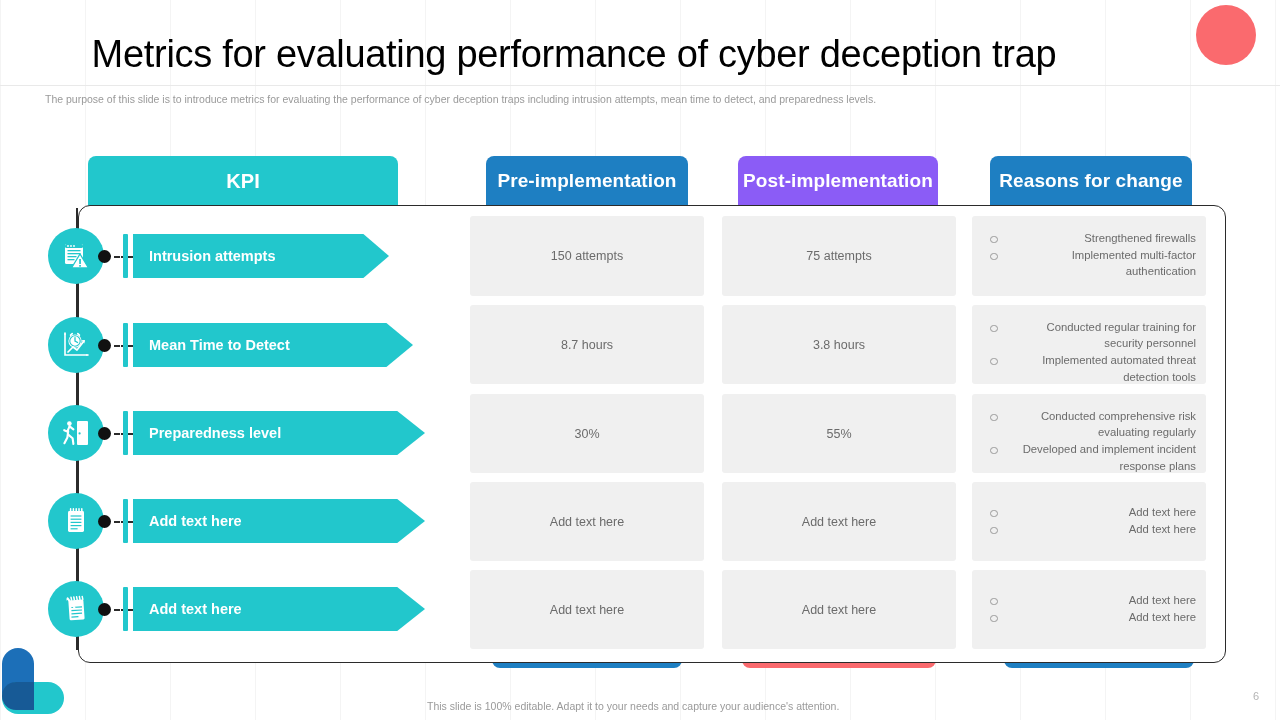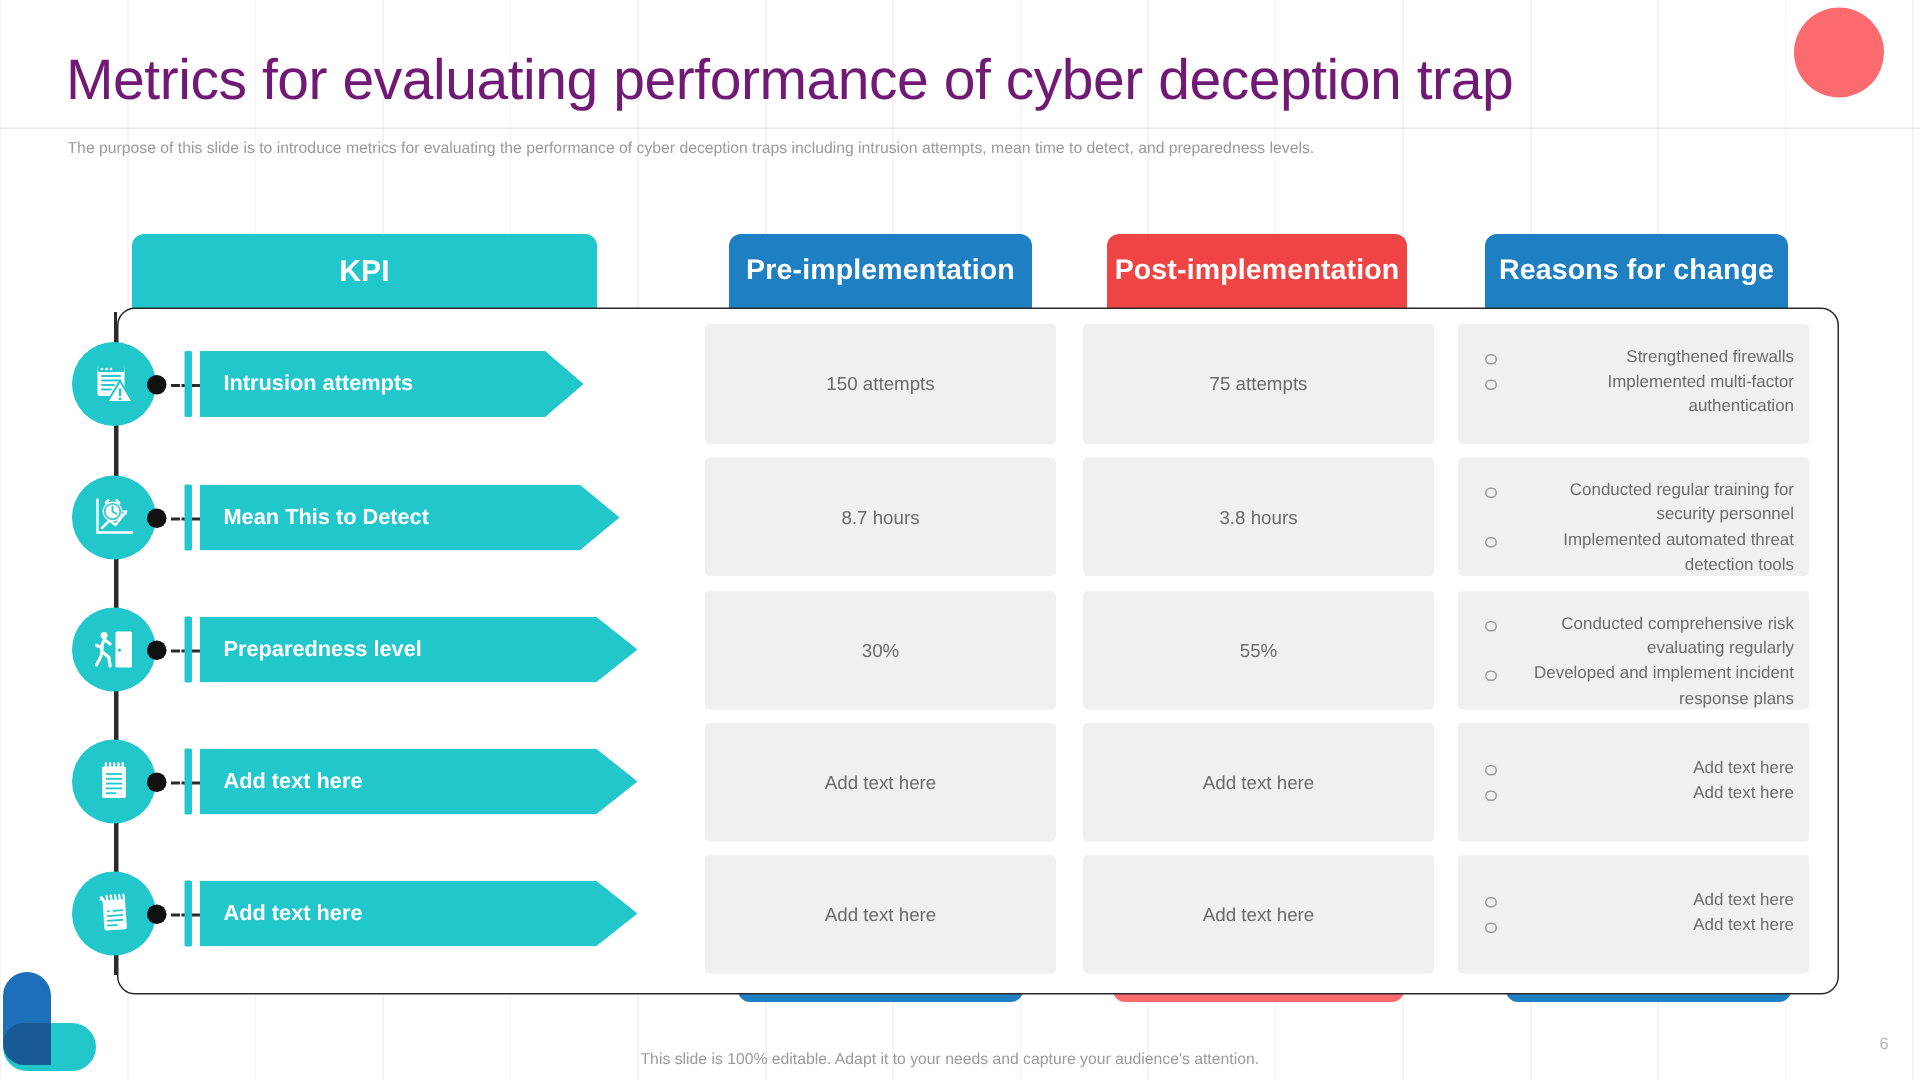--- a/index.html
+++ b/index.html
@@ -16,22 +16,22 @@
     background-image:repeating-linear-gradient(to right, rgba(0,0,0,0.045) 0px, rgba(0,0,0,0.045) 1px, transparent 1px, transparent 85px);
   }
 
   
   .deco-circle{position:absolute;border-radius:50%;}
   .deco-pill{position:absolute;}
 
   
   .title{
     position:absolute;left:44px;top:28px;width:1060px;
-    font-size:38px;line-height:52px;color:#701a75;font-weight:400;
-    letter-spacing:-.3px;white-space:nowrap;
+    font-size:38px;line-height:52px;color:#000000;font-weight:400;
+    letter-spacing:-.3px;white-space:nowrap;text-align:center;
   }
   .title-rule{position:absolute;left:0;top:85px;width:1280px;height:1px;background:#e9e9e9;}
   .subtitle{
     position:absolute;left:45px;top:92px;width:1080px;
     font-size:10.5px;line-height:15px;color:#9a9a9a;font-weight:400;
   }
 
   
   .col-head{
     position:absolute;height:50px;border-radius:8px 8px 0 0;
@@ -118,21 +118,21 @@
   <div class="col-foot" style="left:492px;top:640px;width:190px;background:#1e7fc2;"></div>
   <div class="col-foot" style="left:742px;top:640px;width:194px;background:#fa6a6e;"></div>
   <div class="col-foot" style="left:1004px;top:640px;width:190px;background:#1e7fc2;"></div>
 
   <div class="col-head kpi" style="left:88px;top:156px;width:310px;background:#22c7cc;">
     <span>KPI</span>
   </div>
   <div class="col-head" style="left:486px;top:156px;width:202px;background:#1e7fc2;">
     <span>Pre-implementation</span>
   </div>
-  <div class="col-head" style="left:738px;top:156px;width:200px;background:#ef4444;">
+  <div class="col-head" style="left:738px;top:156px;width:200px;background:#8b5cf6;">
     <span>Post-implementation</span>
   </div>
   <div class="col-head" style="left:990px;top:156px;width:202px;background:#1e7fc2;">
     <span>Reasons for change</span>
   </div>
 
   <div class="card"></div>
 
   <div class="rail"></div>
 
@@ -184,21 +184,21 @@
         <path d="M14 7.6 L14 11 L16.6 12.5" stroke="#22c7cc" stroke-width="1.3" fill="none" stroke-linecap="round"></path>
         <path d="M9.6 5.2 L11.2 3.6 M18.4 5.2 L16.8 3.6" stroke="#ffffff" stroke-width="1.7" stroke-linecap="round"></path>
         <path d="M7 22 L12 17 L16 20 L23 11" stroke="#ffffff" stroke-width="1.7" fill="none" stroke-linecap="round" stroke-linejoin="round"></path>
         <path d="M20.4 10.3 L23.8 10.1 L23.4 13.5 Z" fill="#ffffff"></path>
       </svg>
     </div>
     <div class="kpi-dot" style="top:22px;"></div>
     <div class="kpi-dash" style="top:28px;"></div>
     <div class="kpi-tick" style="top:6px;"></div>
     <div class="kpi-arrow" style="top:6px;width:280px;clip-path:polygon(0 0, 90.5% 0, 100% 50%, 90.5% 100%, 0 100%);">
-      <span>Mean This to Detect</span>
+      <span>Mean Time to Detect</span>
     </div>
   </div>
   <div class="cell" style="left:470px;top:305px;width:234px;height:79px;">
     <span>8.7 hours</span>
   </div>
   <div class="cell" style="left:722px;top:305px;width:234px;height:79px;">
     <span>3.8 hours</span>
   </div>
   <div class="cell reasons" style="left:972px;top:305px;width:234px;height:79px;">
     <ul class="bullets">

